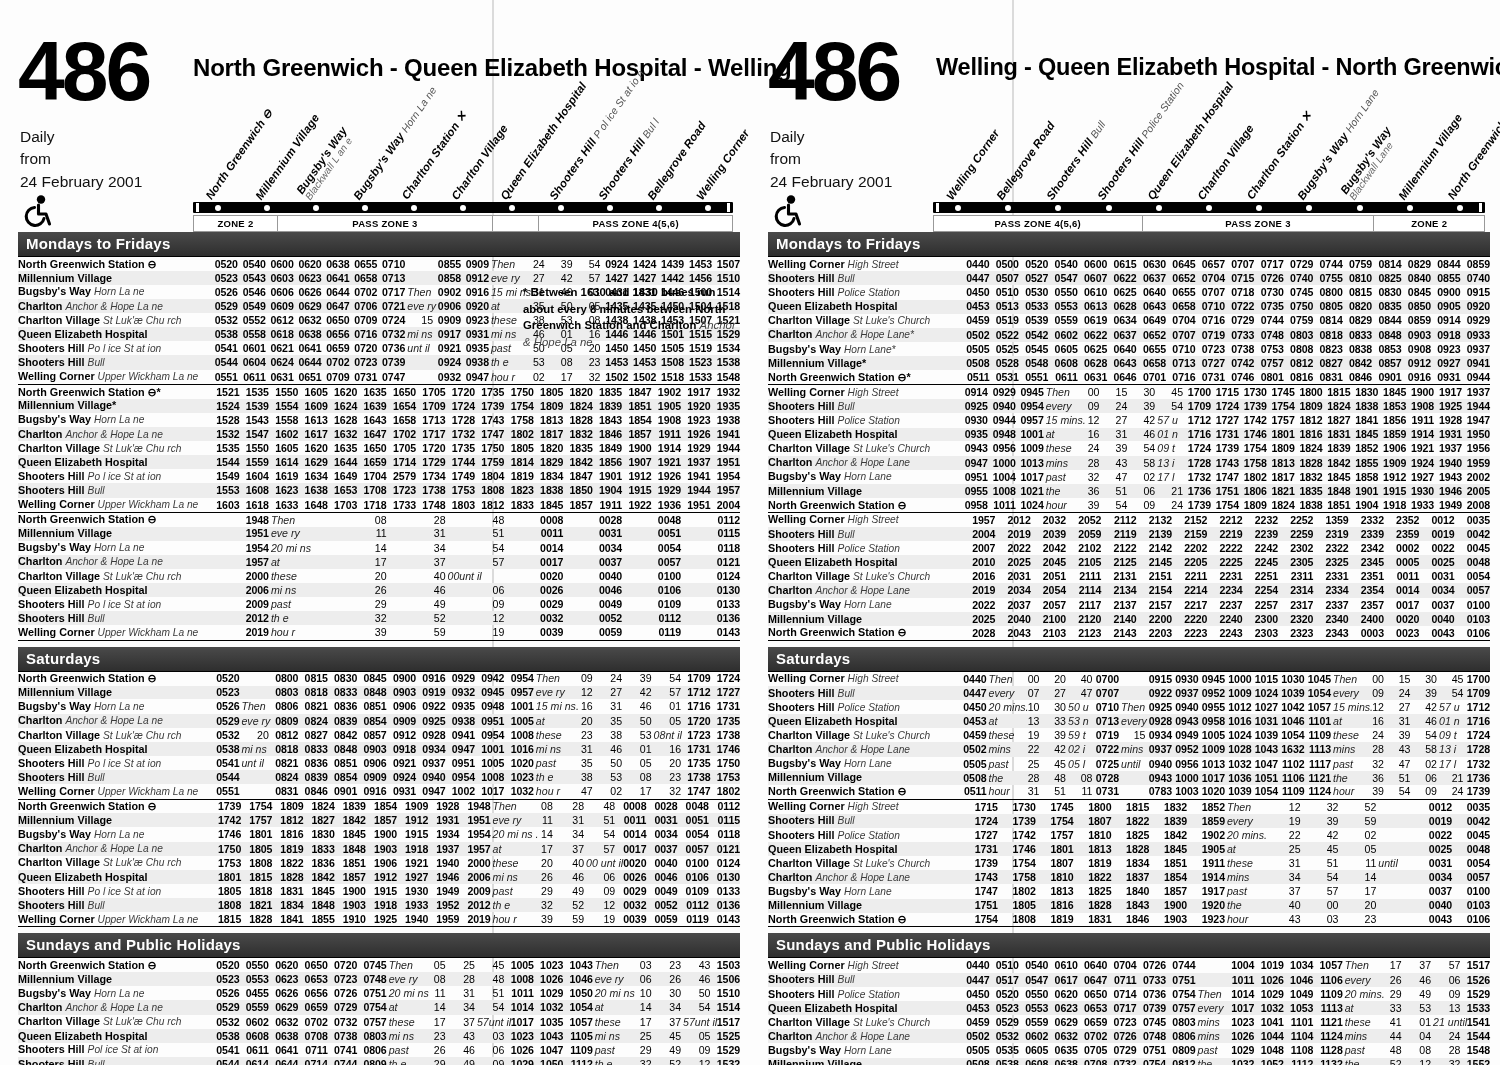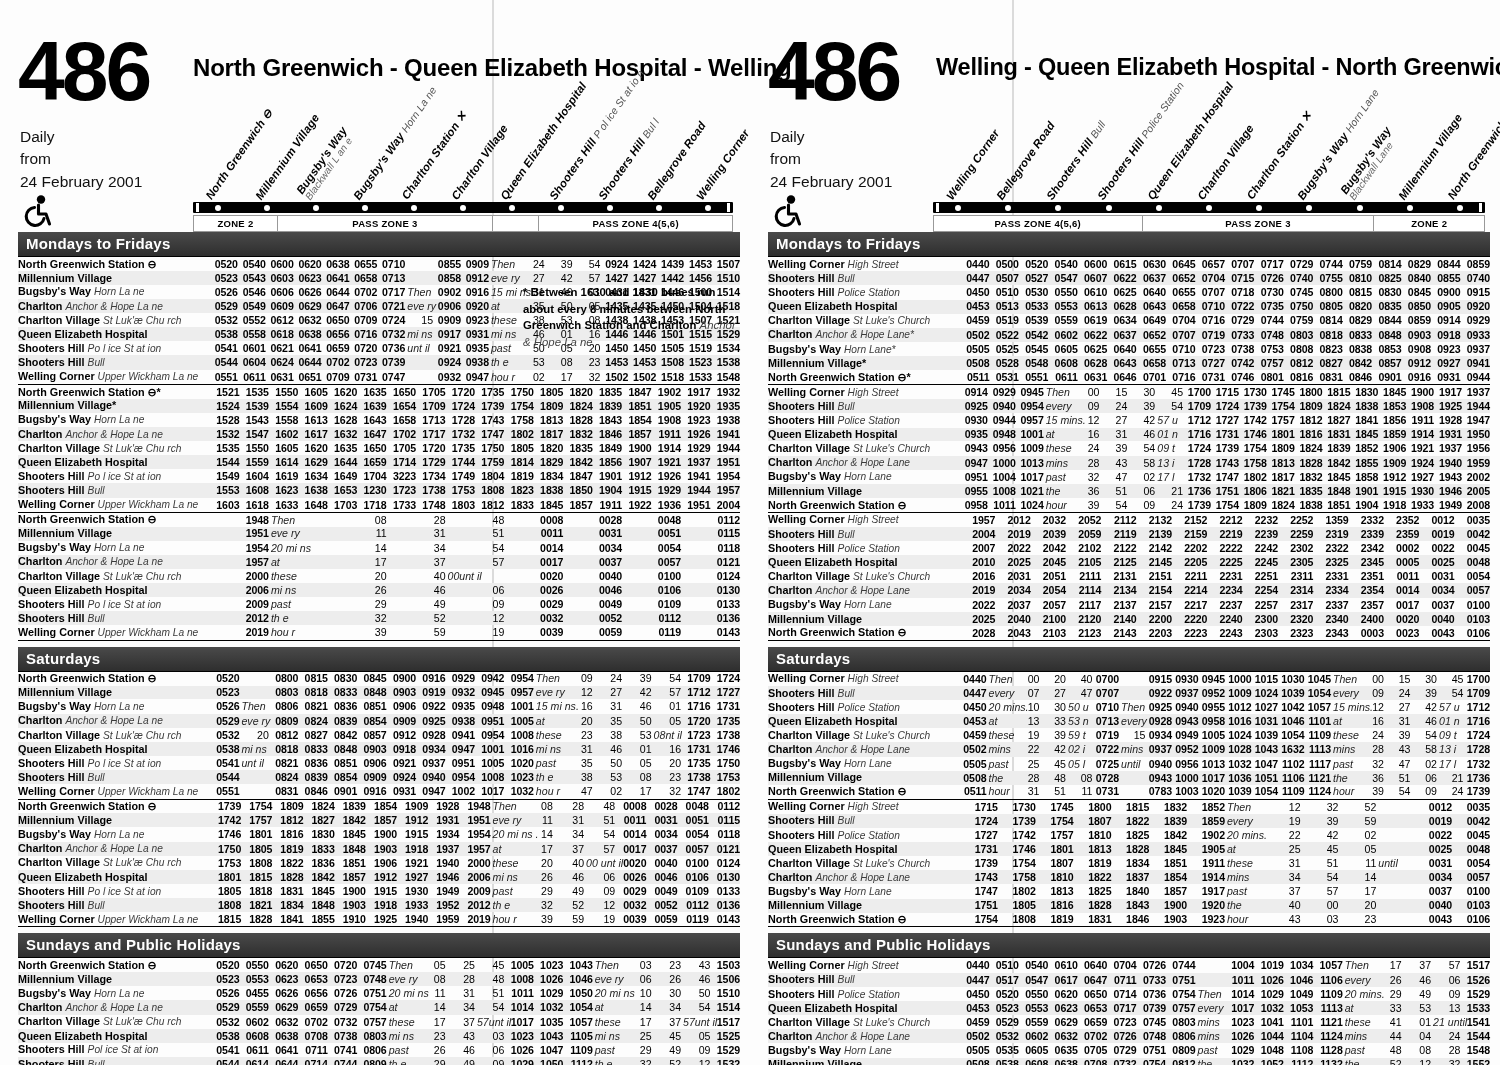--- a/index.html
+++ b/index.html
@@ -657,41 +657,41 @@
                 <td class="t">1951</td>
               </tr>
               <tr>
                 <td class="stop">Shooters Hill <span class="q">Po l ice  St at ion</span></td>
                 <td class="t">1549</td>
                 <td class="t">1604</td>
                 <td class="t">1619</td>
                 <td class="t">1634</td>
                 <td class="t">1649</td>
                 <td class="t">1704</td>
-                <td class="t">3223</td>
+                <td class="t">2579</td>
                 <td class="t">1734</td>
                 <td class="t">1749</td>
                 <td class="t">1804</td>
                 <td class="t">1819</td>
                 <td class="t">1834</td>
                 <td class="t">1847</td>
                 <td class="t">1901</td>
                 <td class="t">1912</td>
                 <td class="t">1926</td>
                 <td class="t">1941</td>
                 <td class="t">1954</td>
               </tr>
               <tr>
                 <td class="stop">Shooters Hill <span class="q">Bull</span></td>
                 <td class="t">1553</td>
                 <td class="t">1608</td>
                 <td class="t">1623</td>
                 <td class="t">1638</td>
                 <td class="t">1653</td>
-                <td class="t">1230</td>
+                <td class="t">1708</td>
                 <td class="t">1723</td>
                 <td class="t">1738</td>
                 <td class="t">1753</td>
                 <td class="t">1808</td>
                 <td class="t">1823</td>
                 <td class="t">1838</td>
                 <td class="t">1850</td>
                 <td class="t">1904</td>
                 <td class="t">1915</td>
                 <td class="t">1929</td>

